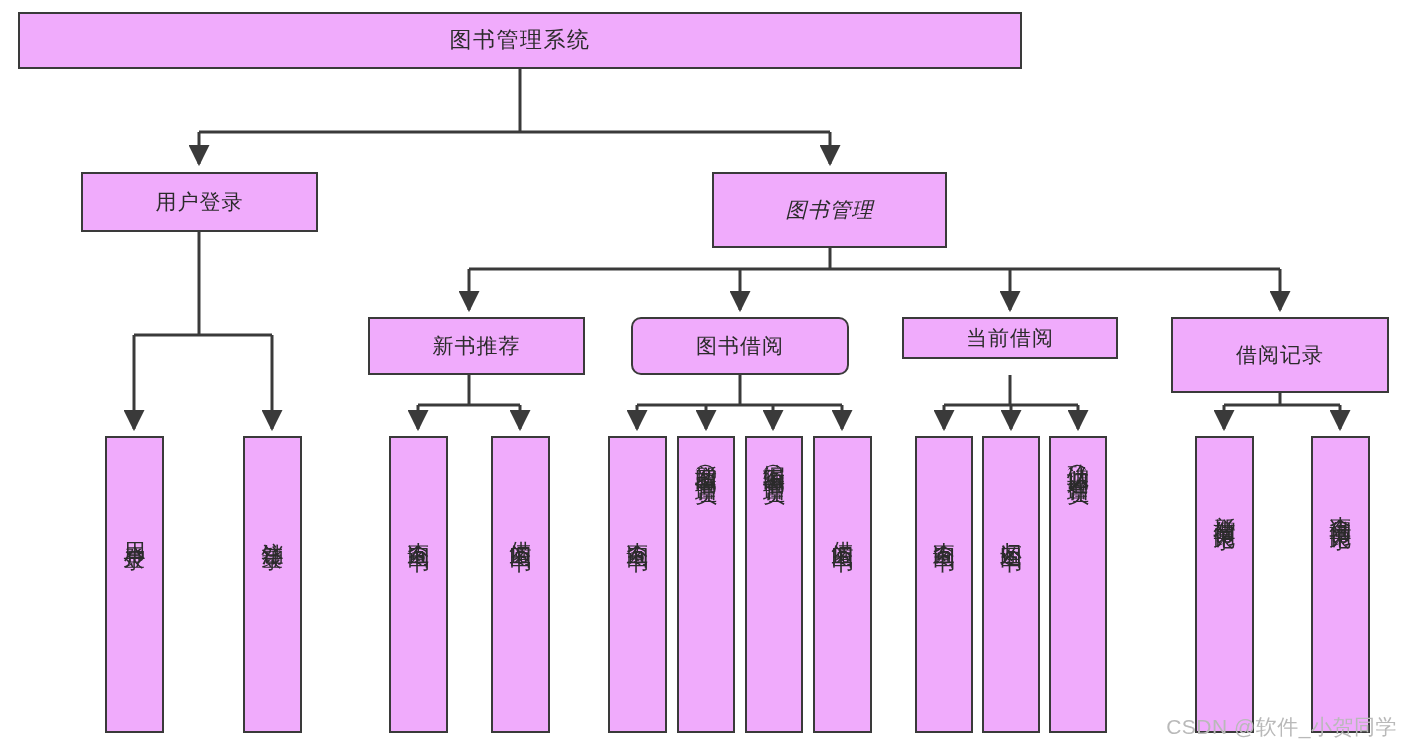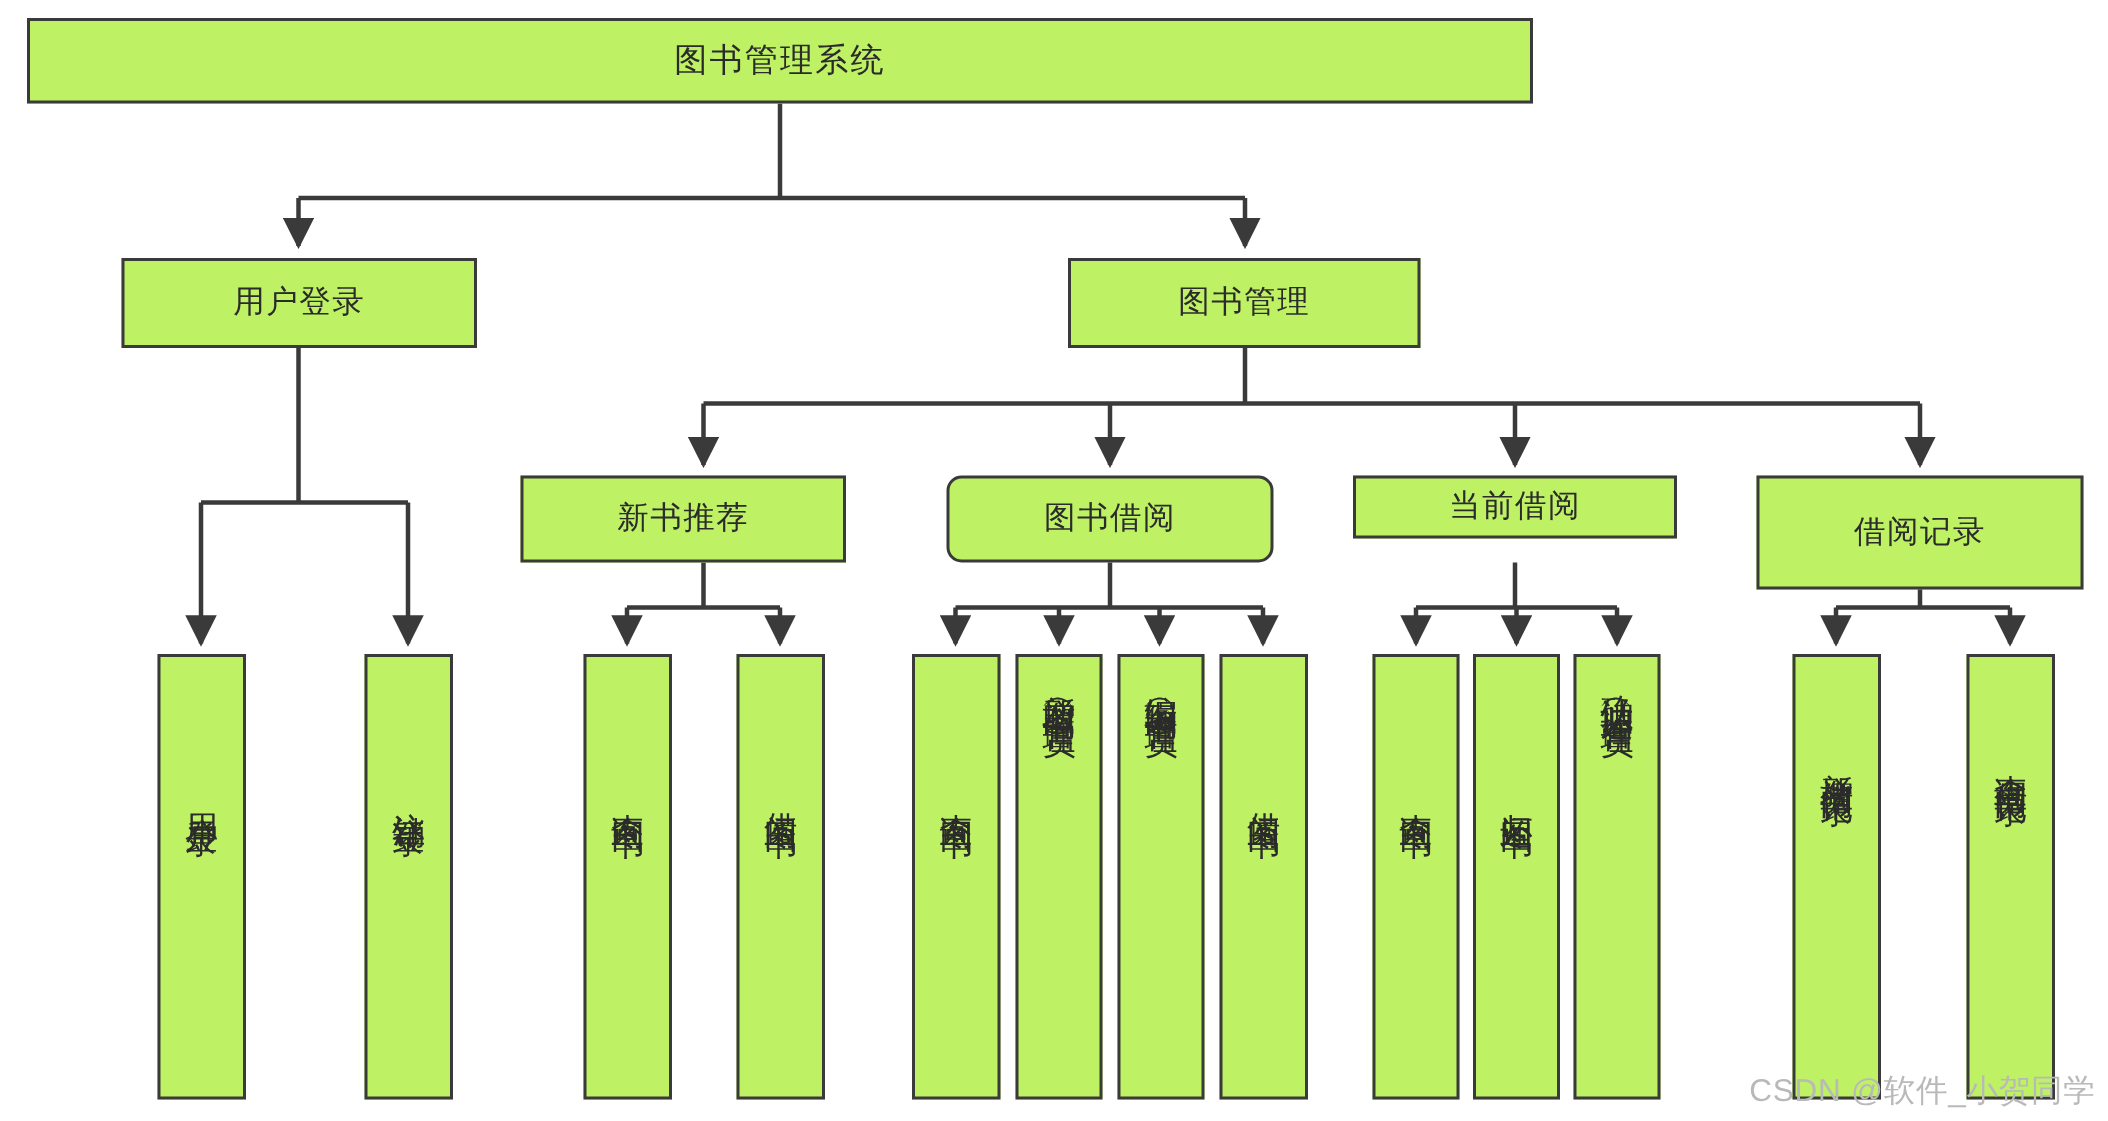--- a/index.html
+++ b/index.html
@@ -22,21 +22,21 @@
     position: absolute;
     left: 0;
     top: 0;
     width: 1405px;
     height: 747px;
     pointer-events: none;
   }
   .node {
     position: absolute;
     box-sizing: border-box;
-    background: #bef264;
+    background: #f0abfc;
     border: 2px solid #3a3a3a;
     display: flex;
     align-items: center;
     justify-content: center;
     color: #2b2b2b;
   }
   .node-label {
     display: block;
     text-align: center;
     line-height: 1.12;
@@ -139,25 +139,25 @@
     </g>
   </svg>
 
   <div class="node horiz root" style="left:18px; top:12px; width:1004px; height:57px;">
     <span class="node-label">图书管理系统</span>
   </div>
 
   <div class="node horiz" style="left:81px; top:172px; width:237px; height:60px;">
     <span class="node-label">用户登录</span>
   </div>
-  <div class="node horiz" style="left:712px; top:172px; width:235px; height:60px;">
+  <div class="node horiz" style="left:712px; top:172px; width:235px; height:76px;font-style:italic;">
     <span class="node-label">图书管理</span>
   </div>
 
-  <div class="node horiz" style="left:347px; top:317px; width:217px; height:58px;">
+  <div class="node horiz" style="left:368px; top:317px; width:217px; height:58px;">
     <span class="node-label">新书推荐</span>
   </div>
   <div class="node horiz" style="left:631px; top:317px; width:218px; height:58px;border-radius:10px;">
     <span class="node-label">图书借阅</span>
   </div>
   <div class="node horiz" style="left:902px; top:317px; width:216px; height:42px;">
     <span class="node-label">当前借阅</span>
   </div>
   <div class="node horiz" style="left:1171px; top:317px; width:218px; height:76px;">
     <span class="node-label">借阅记录</span>

